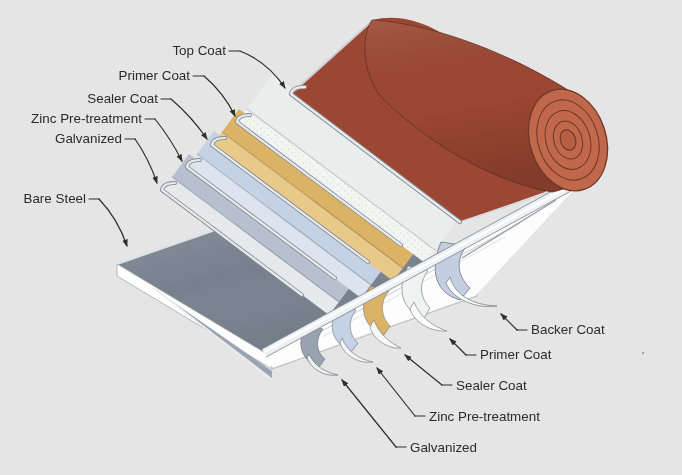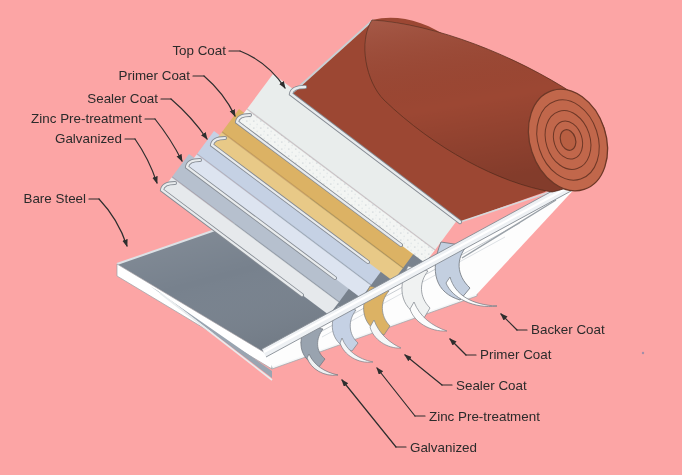--- a/index.html
+++ b/index.html
@@ -1,16 +1,16 @@
 <!DOCTYPE html>
 <html><head>
 <meta charset="utf-8">
 <style>
   html,body{margin:0;padding:0;background:#ffffff;}
-  .stage{position:relative;width:682px;height:475px;background:#fca5a5;overflow:hidden;
+  .stage{position:relative;width:682px;height:475px;background:#e5e5e5;overflow:hidden;
          font-family:"Liberation Sans",sans-serif;}
   svg{position:absolute;left:0;top:0;}
   text{font-family:"Liberation Sans",sans-serif;font-size:13.4px;fill:#2b2b2b;}
 </style>
 </head>
 <body>
 
 <div class="stage">
 <svg width="682" height="475" viewBox="0 0 682 475">
   <defs>

